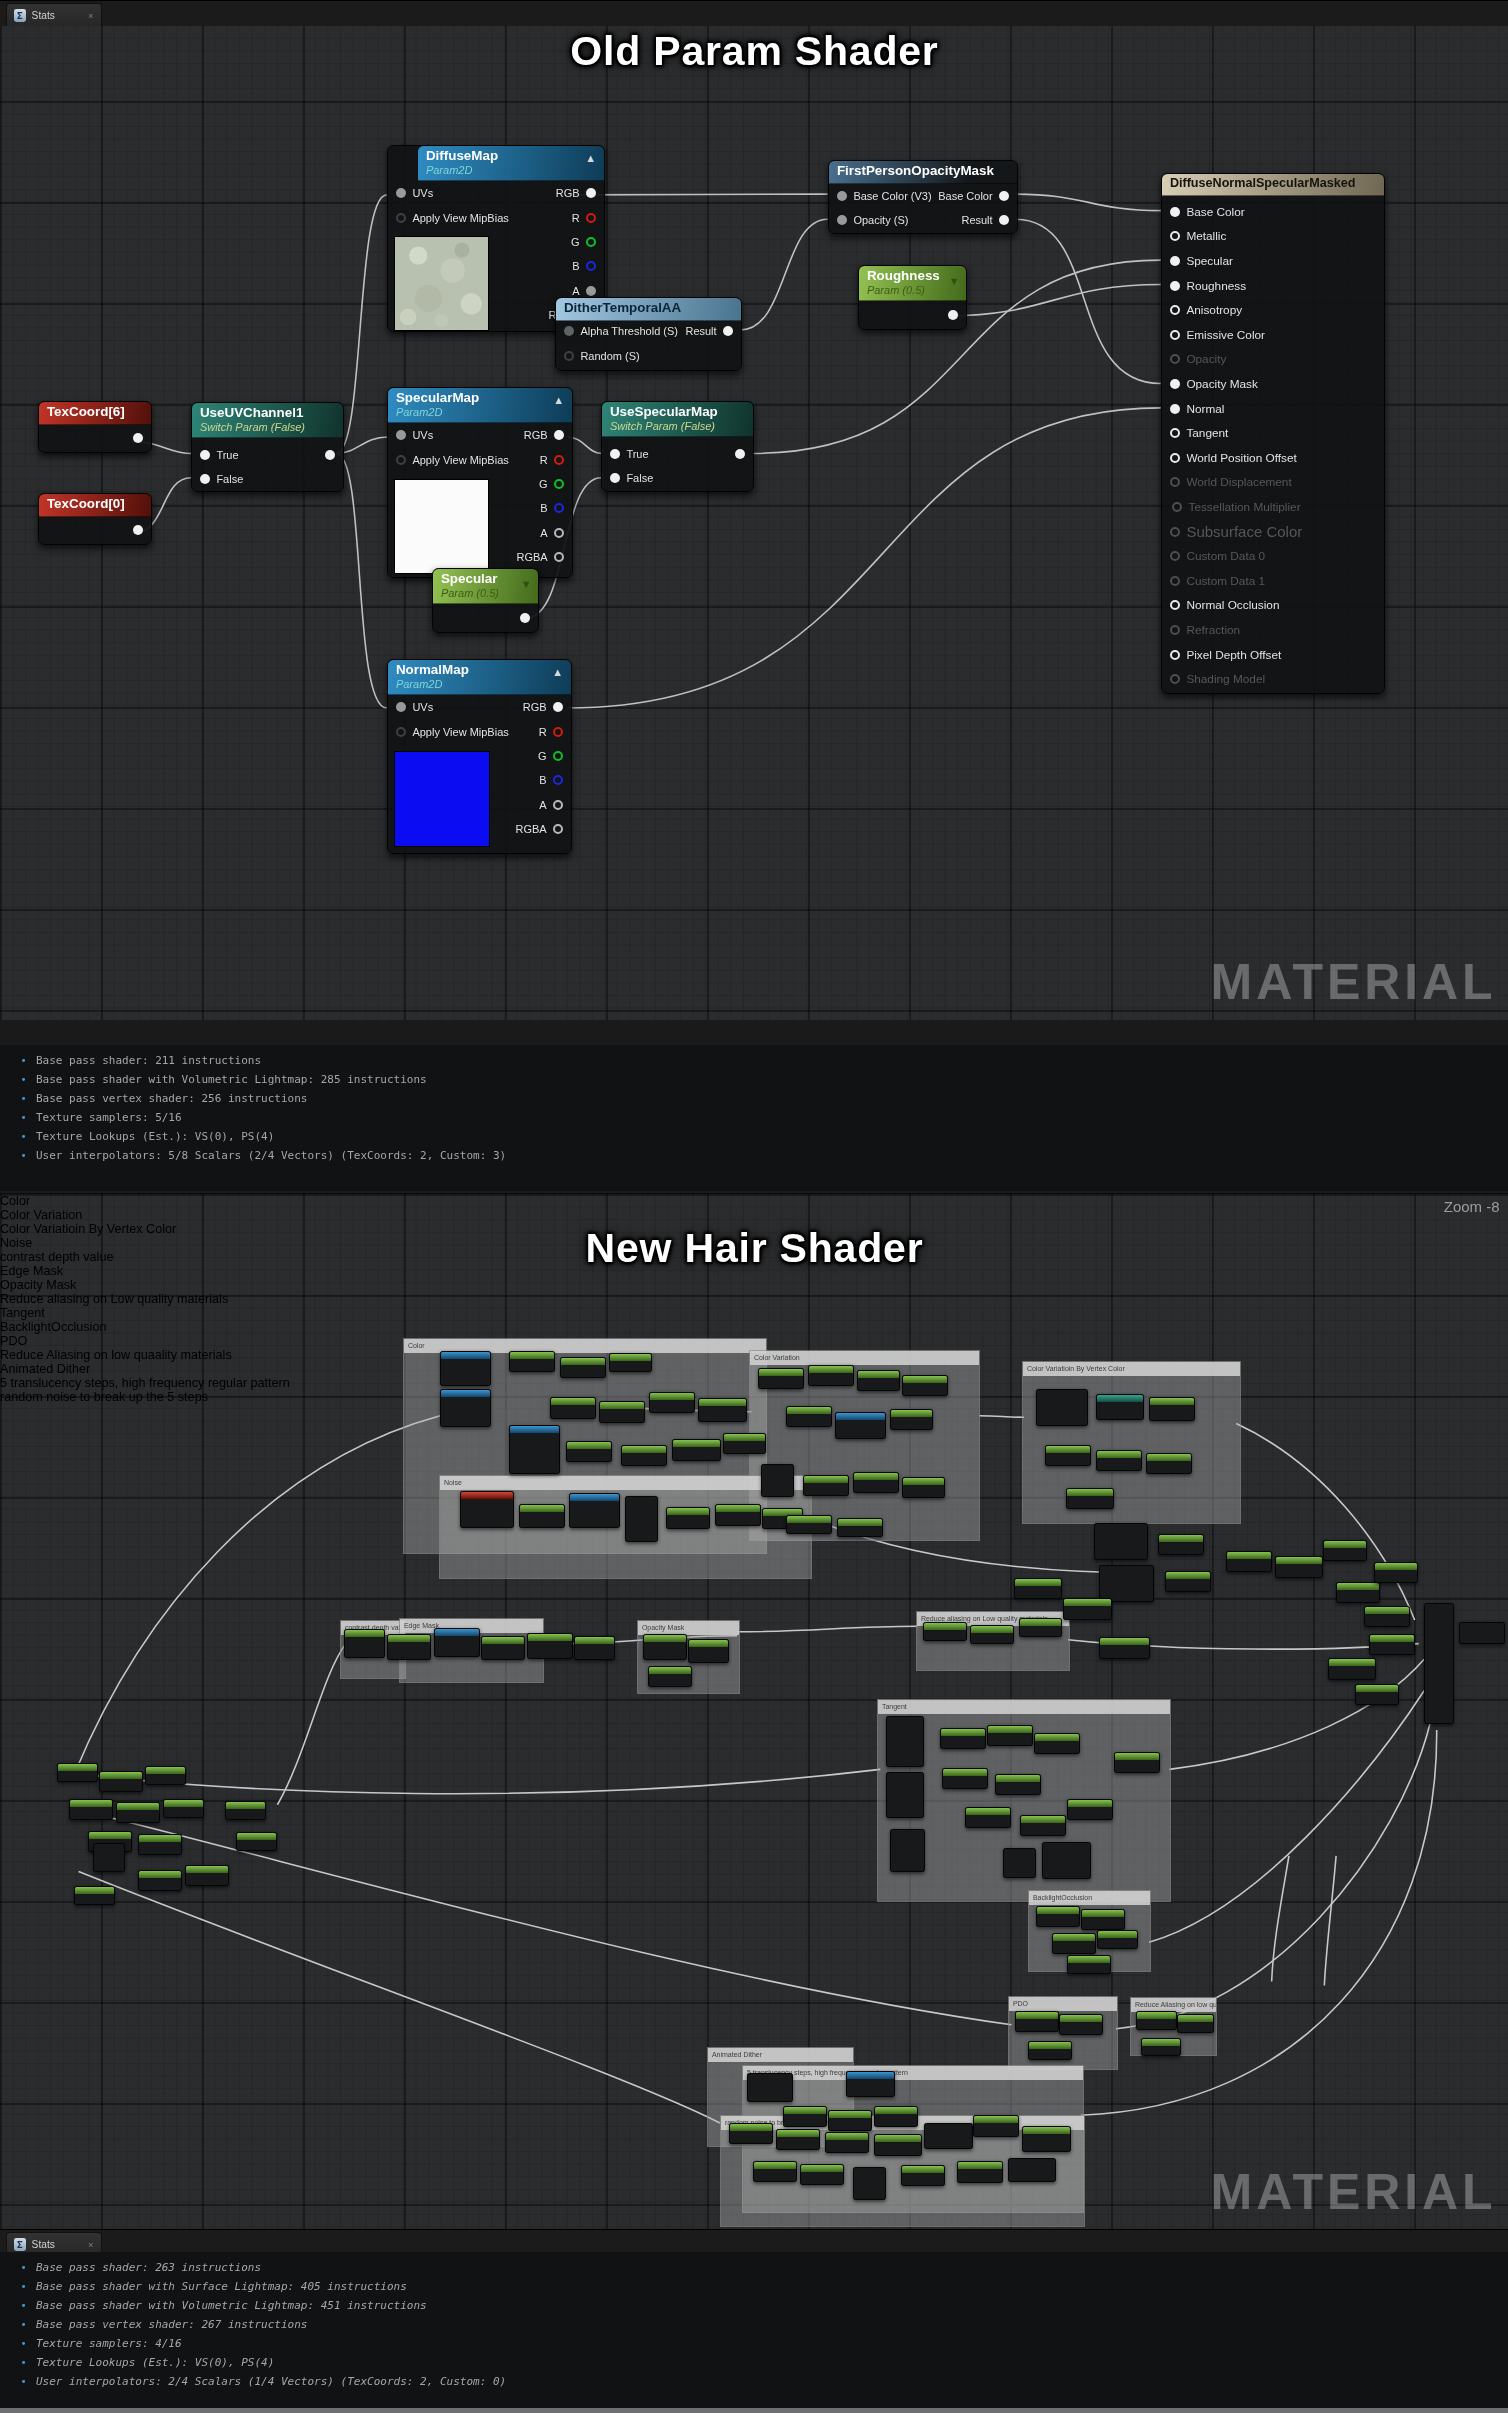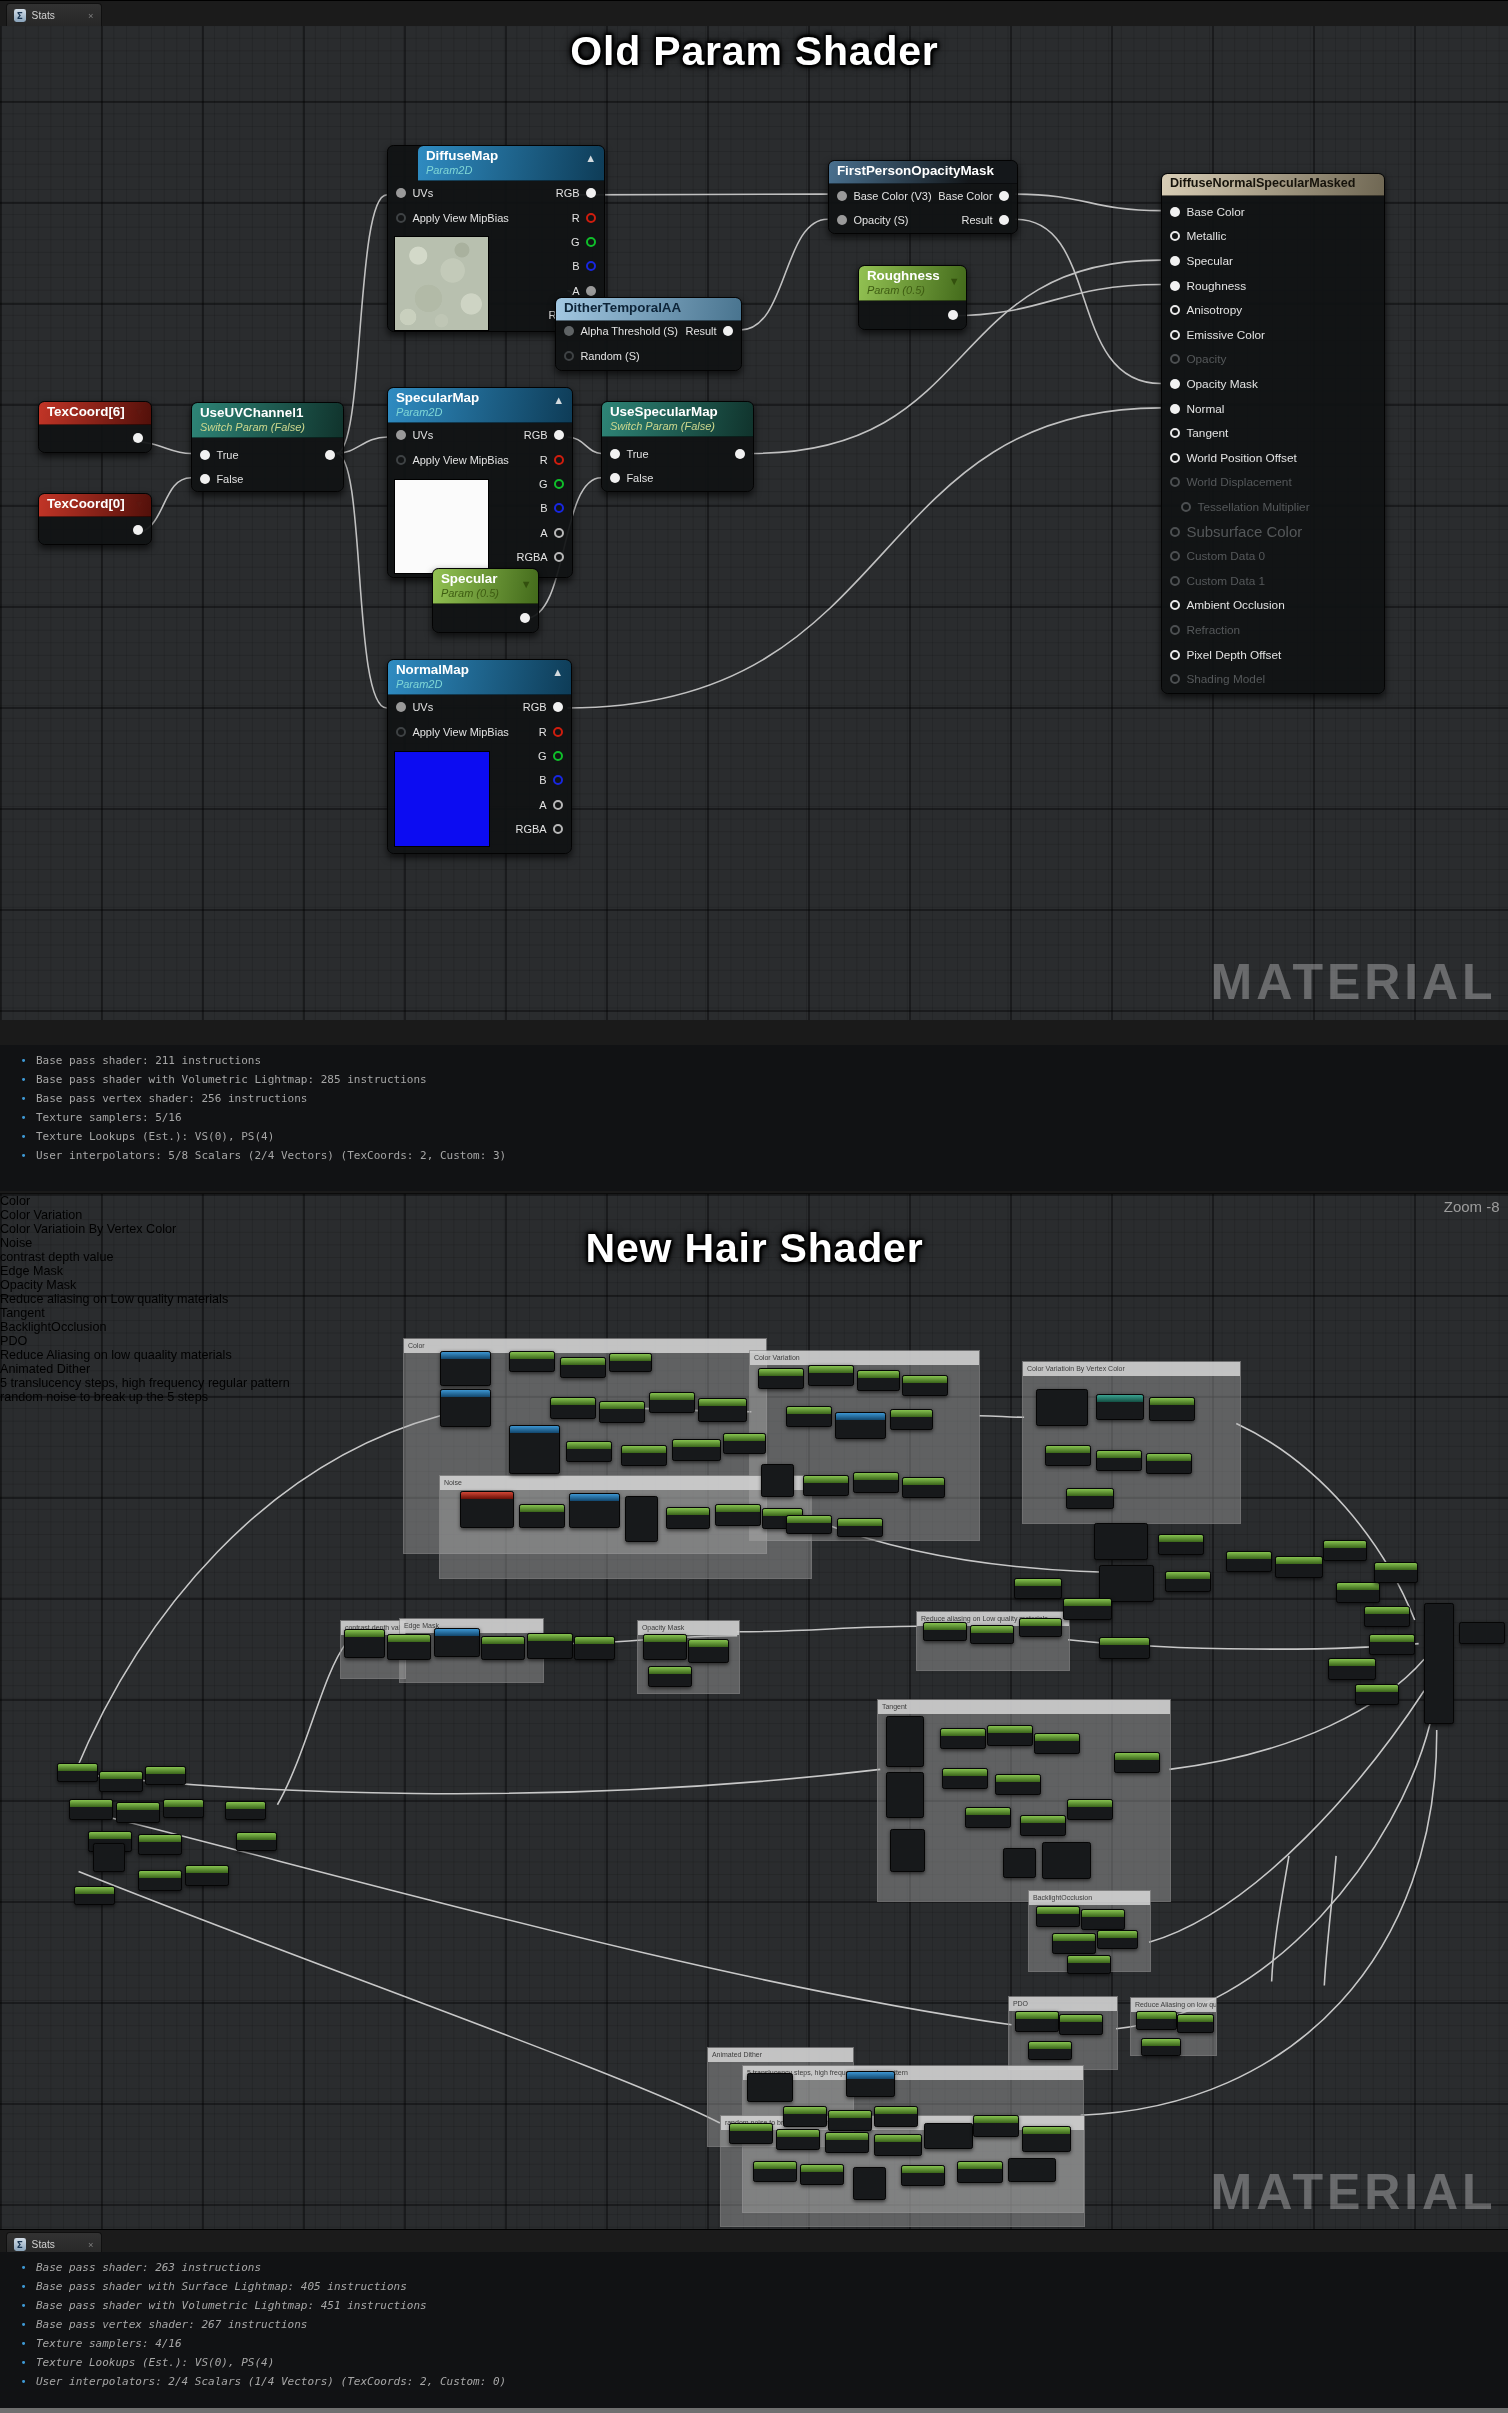--- a/index.html
+++ b/index.html
@@ -401,39 +401,39 @@
           <span class="lbl" style="font-size: 11.8px;">Tangent</span>
         </div>
         <div class="nrow in" style="top: 276px; left: 7.9px;">
           <div class="pin p-ring-white"></div>
           <span class="lbl" style="font-size: 11.8px;">World Position Offset</span>
         </div>
         <div class="nrow in" style="top: 300px; left: 7.9px;">
           <div class="pin p-dis"></div>
           <span class="lbl dis" style="font-size: 11.8px;">World Displacement</span>
         </div>
-        <div class="nrow in" style="top: 325px; left: 19px; text-align: right;">
+        <div class="nrow in" style="top: 325px; left: 10px; text-align: right;">
           <div class="pin p-dis"></div>
           <span class="lbl dis" style="font-size: 11.8px;">Tessellation Multiplier</span>
         </div>
         <div class="nrow in" style="top: 350px; left: 7.9px;">
           <div class="pin p-dis"></div>
           <span class="lbl dis" style="font-size: 15px;">Subsurface Color</span>
         </div>
         <div class="nrow in" style="top: 374px; left: 7.9px;">
           <div class="pin p-dis"></div>
           <span class="lbl dis" style="font-size: 11.8px;">Custom Data 0</span>
         </div>
         <div class="nrow in" style="top: 399px; left: 7.9px;">
           <div class="pin p-dis"></div>
           <span class="lbl dis" style="font-size: 11.8px;">Custom Data 1</span>
         </div>
         <div class="nrow in" style="top: 423px; left: 7.9px;">
           <div class="pin p-ring-white"></div>
-          <span class="lbl" style="font-size: 11.8px;">Ambient Occlusion</span>
+          <span class="lbl" style="font-size: 11.8px;">Normal Occlusion</span>
         </div>
         <div class="nrow in" style="top: 448px; left: 7.9px;">
           <div class="pin p-dis"></div>
           <span class="lbl dis" style="font-size: 11.8px;">Refraction</span>
         </div>
         <div class="nrow in" style="top: 473px; left: 7.9px;">
           <div class="pin p-ring-white"></div>
           <span class="lbl" style="font-size: 11.8px;">Pixel Depth Offset</span>
         </div>
         <div class="nrow in" style="top: 497px; left: 7.9px;">

